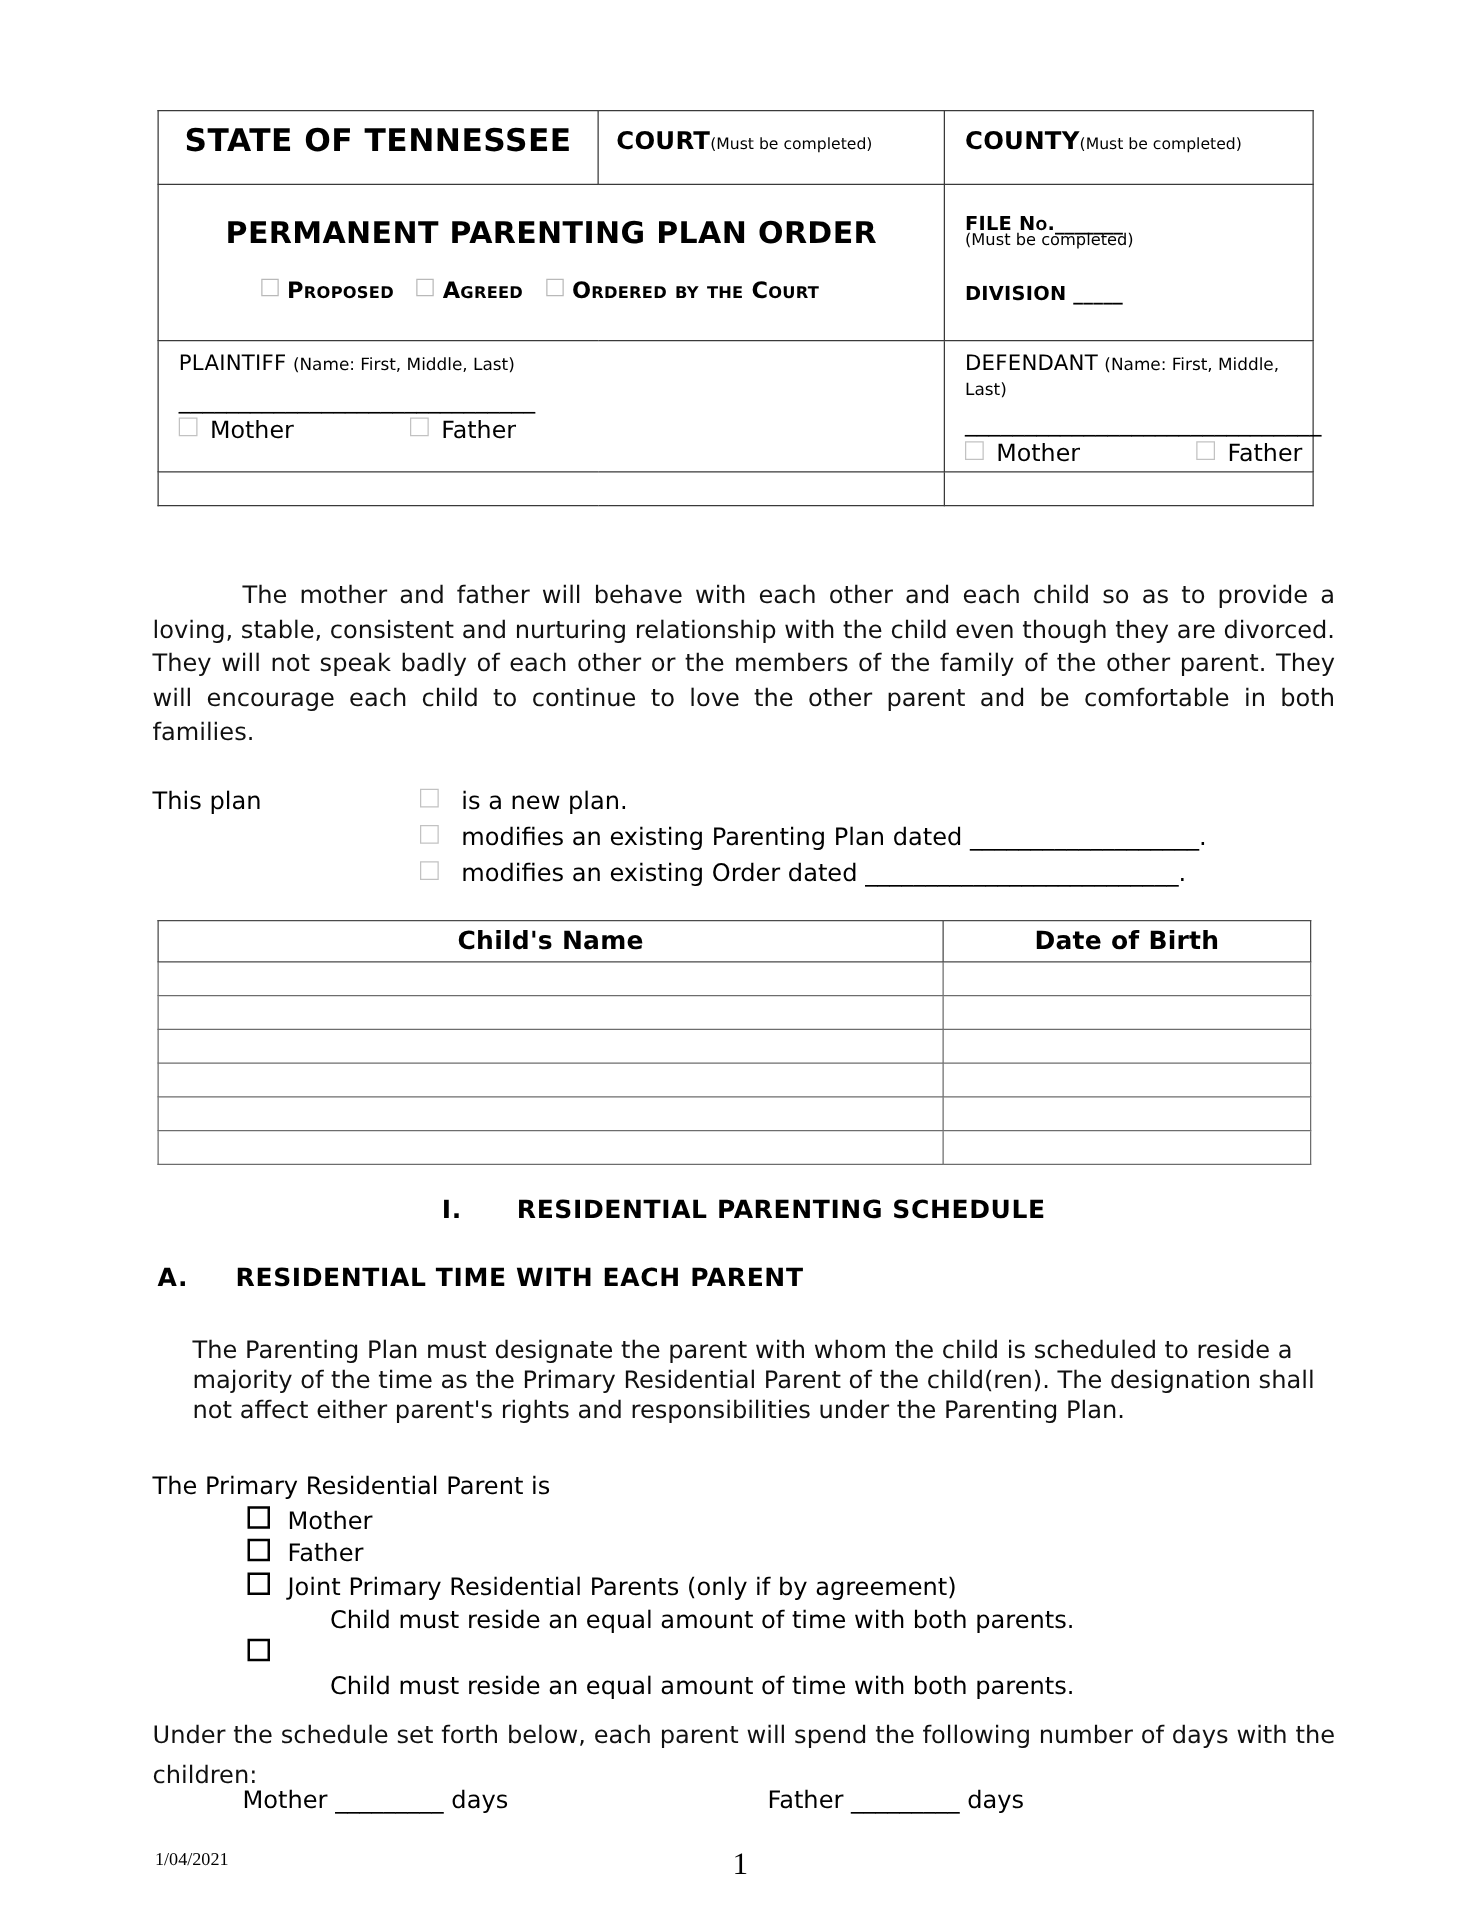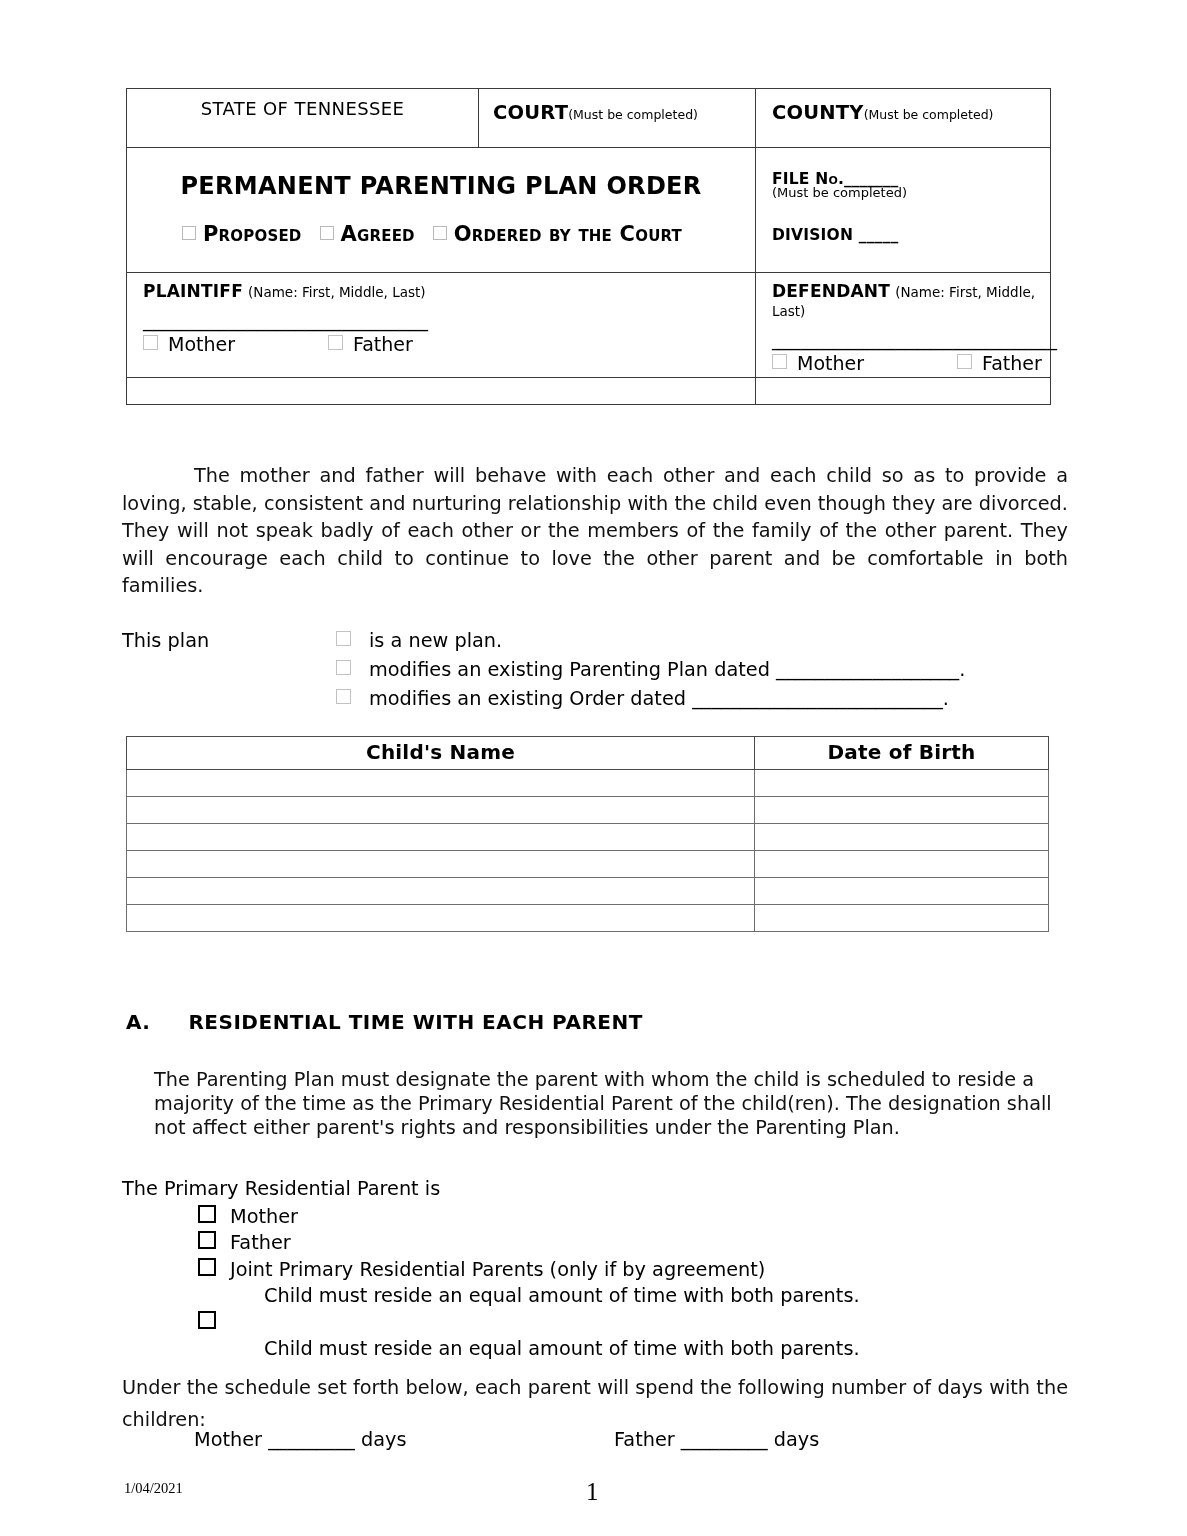--- a/index.html
+++ b/index.html
@@ -37,22 +37,22 @@
     border: 1.6px solid #3a3a3a;
     vertical-align: top;
     padding: 0;
   }
 
   .state-cell {
     text-align: center;
     height: 58px;
   }
   .state-title {
-    font-weight: normal;
-    font-size: 18px;
+    font-weight: bold;
+    font-size: 25px;
     letter-spacing: .4px;
     padding-top: 9px;
     display: block;
   }
   .court-cell { height: 58px; }
   .hdr-big {
     font-weight: bold;
     font-size: 19.5px;
     letter-spacing: .2px;
   }
@@ -70,21 +70,21 @@
     position: relative;
   }
   .plan-title {
     font-weight: bold;
     font-size: 24px;
     letter-spacing: .3px;
     margin-top: 24px;
   }
   .plan-options {
     margin-top: 22px;
-    font-size: 21px;
+    font-size: 18px;
     font-weight: bold;
     letter-spacing: .2px;
   }
   .sc { font-variant: small-caps; }
   .opt-box {
     display: inline-block;
     width: 12px;
     height: 12px;
     border: 1.4px solid #b9b9b9;
     margin-right: 7px;
@@ -112,21 +112,21 @@
     font-weight: bold;
     font-size: 15.5px;
     margin-top: 26px;
     letter-spacing: .2px;
   }
 
   
   .party-cell { height: 104px; }
   .party-inner { padding: 8px 0 0 16px; }
   .party-label {
-    font-weight: bold;
+    font-weight: normal;
     font-size: 17px;
     letter-spacing: .2px;
   }
   .party-note {
     font-weight: normal;
     font-size: 13.5px;
   }
   .party-rule {
     font-size: 19px;
     letter-spacing: 0px;
@@ -431,20 +431,23 @@
           <td></td>
           <td></td>
         </tr>
         <tr>
           <td></td>
           <td></td>
         </tr>
       </tbody>
   </table>
 
+  <div class="sec-roman">
+    <span class="num">I.</span><span>RESIDENTIAL PARENTING SCHEDULE</span>
+  </div>
 
   <div class="sec-a">
     <span class="num">A.</span><span>RESIDENTIAL TIME WITH EACH PARENT</span>
   </div>
 
   <div class="body-para" id="designation-para">The Parenting Plan must designate the parent with whom the child is scheduled to reside a majority of the time as the Primary Residential Parent of the child(ren).  The designation shall not affect either parent's rights and responsibilities under the Parenting Plan.</div>
 
   <div class="prp-block">
     <div>The Primary Residential Parent is</div>
     <div class="prp-list">

